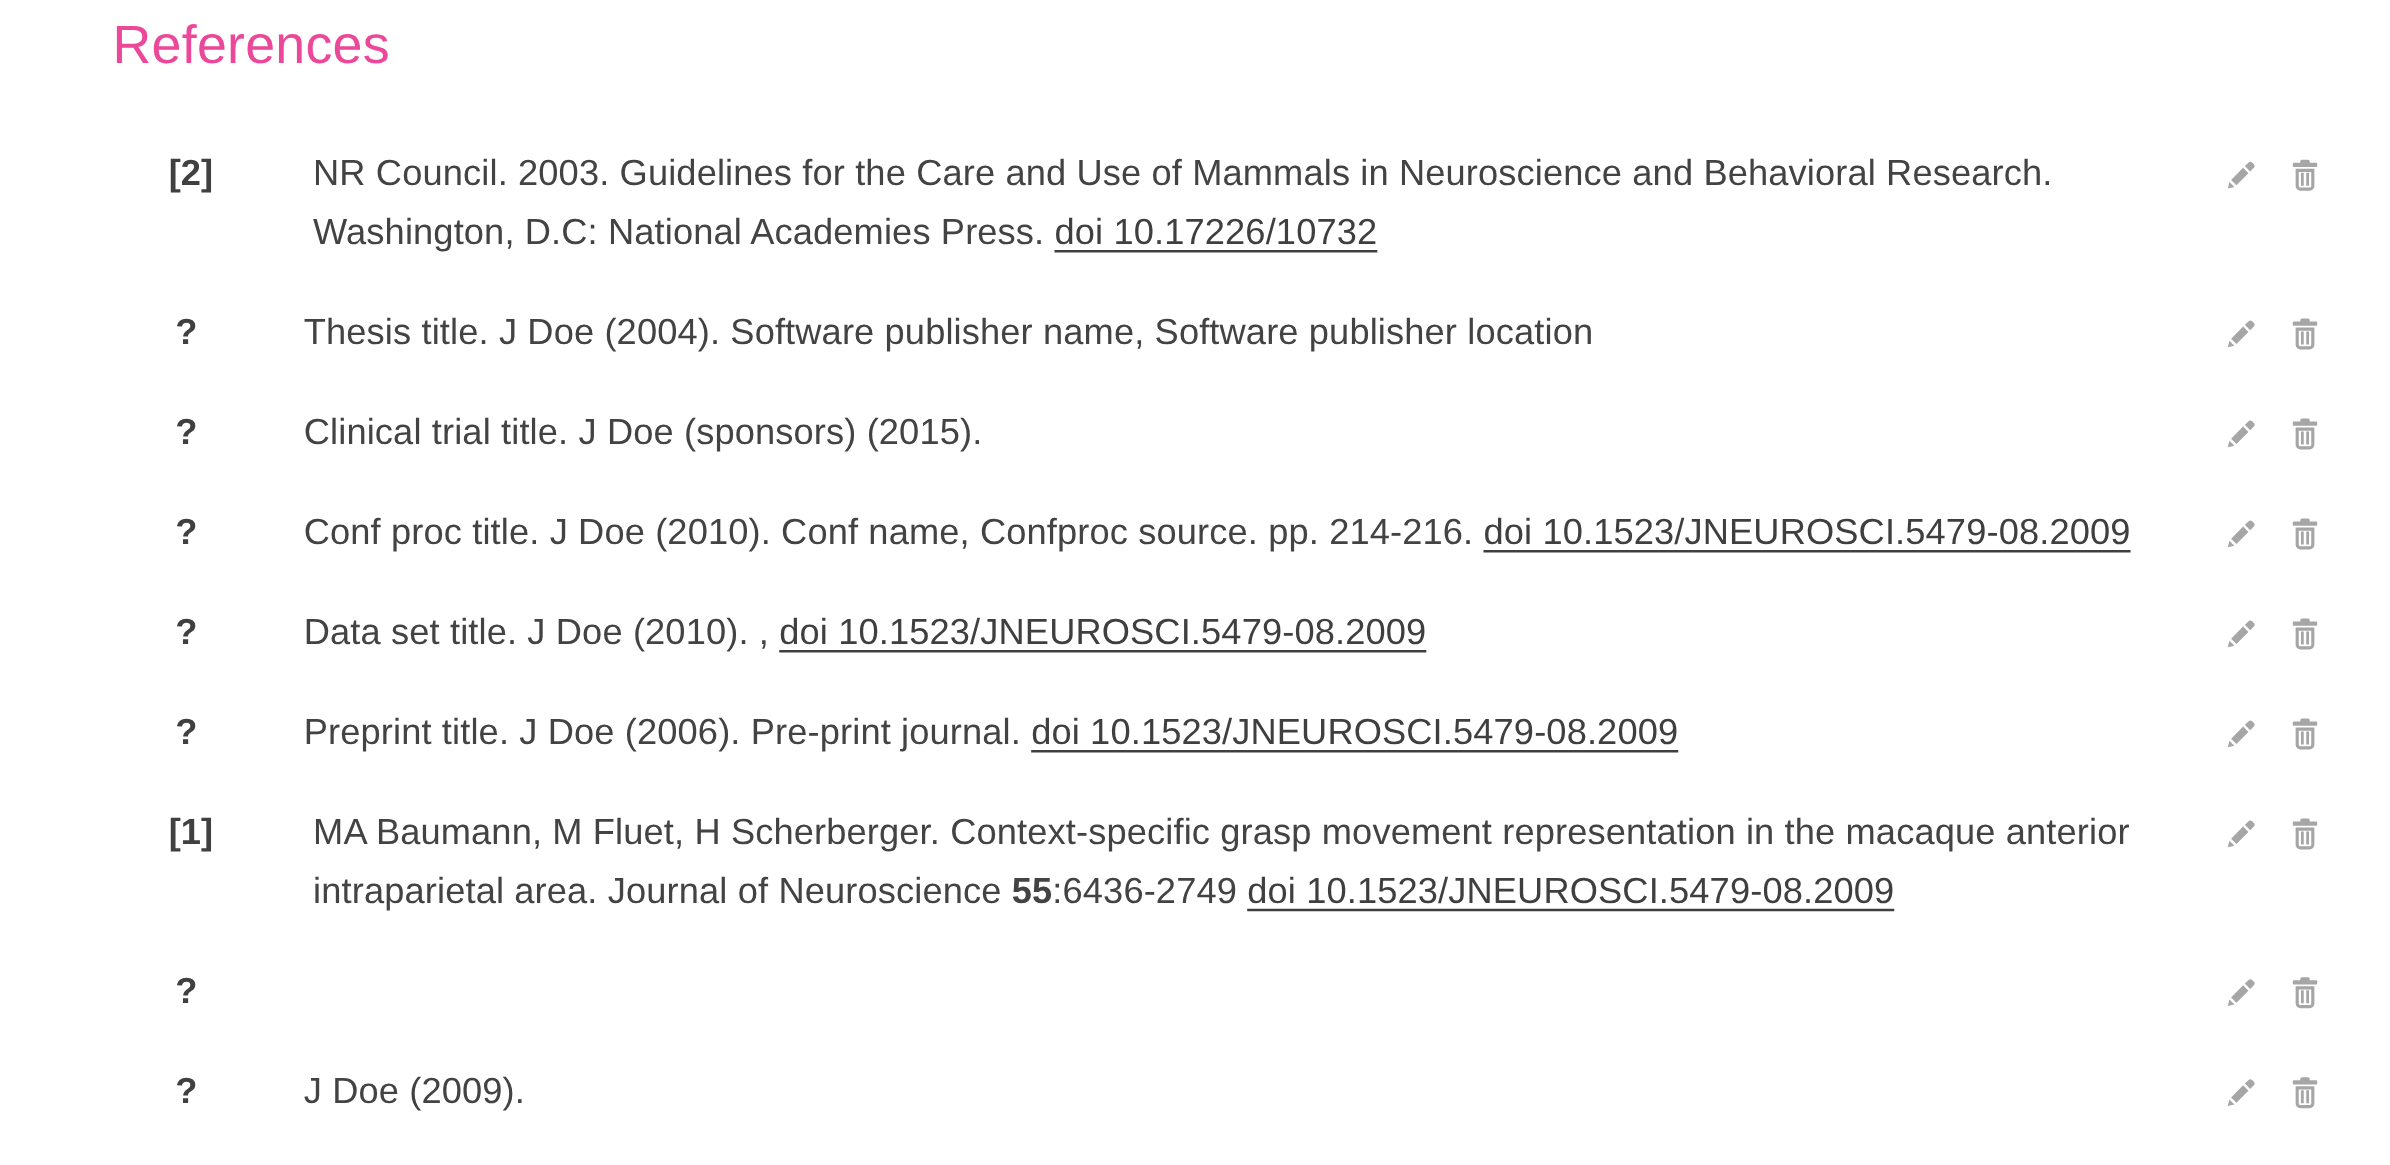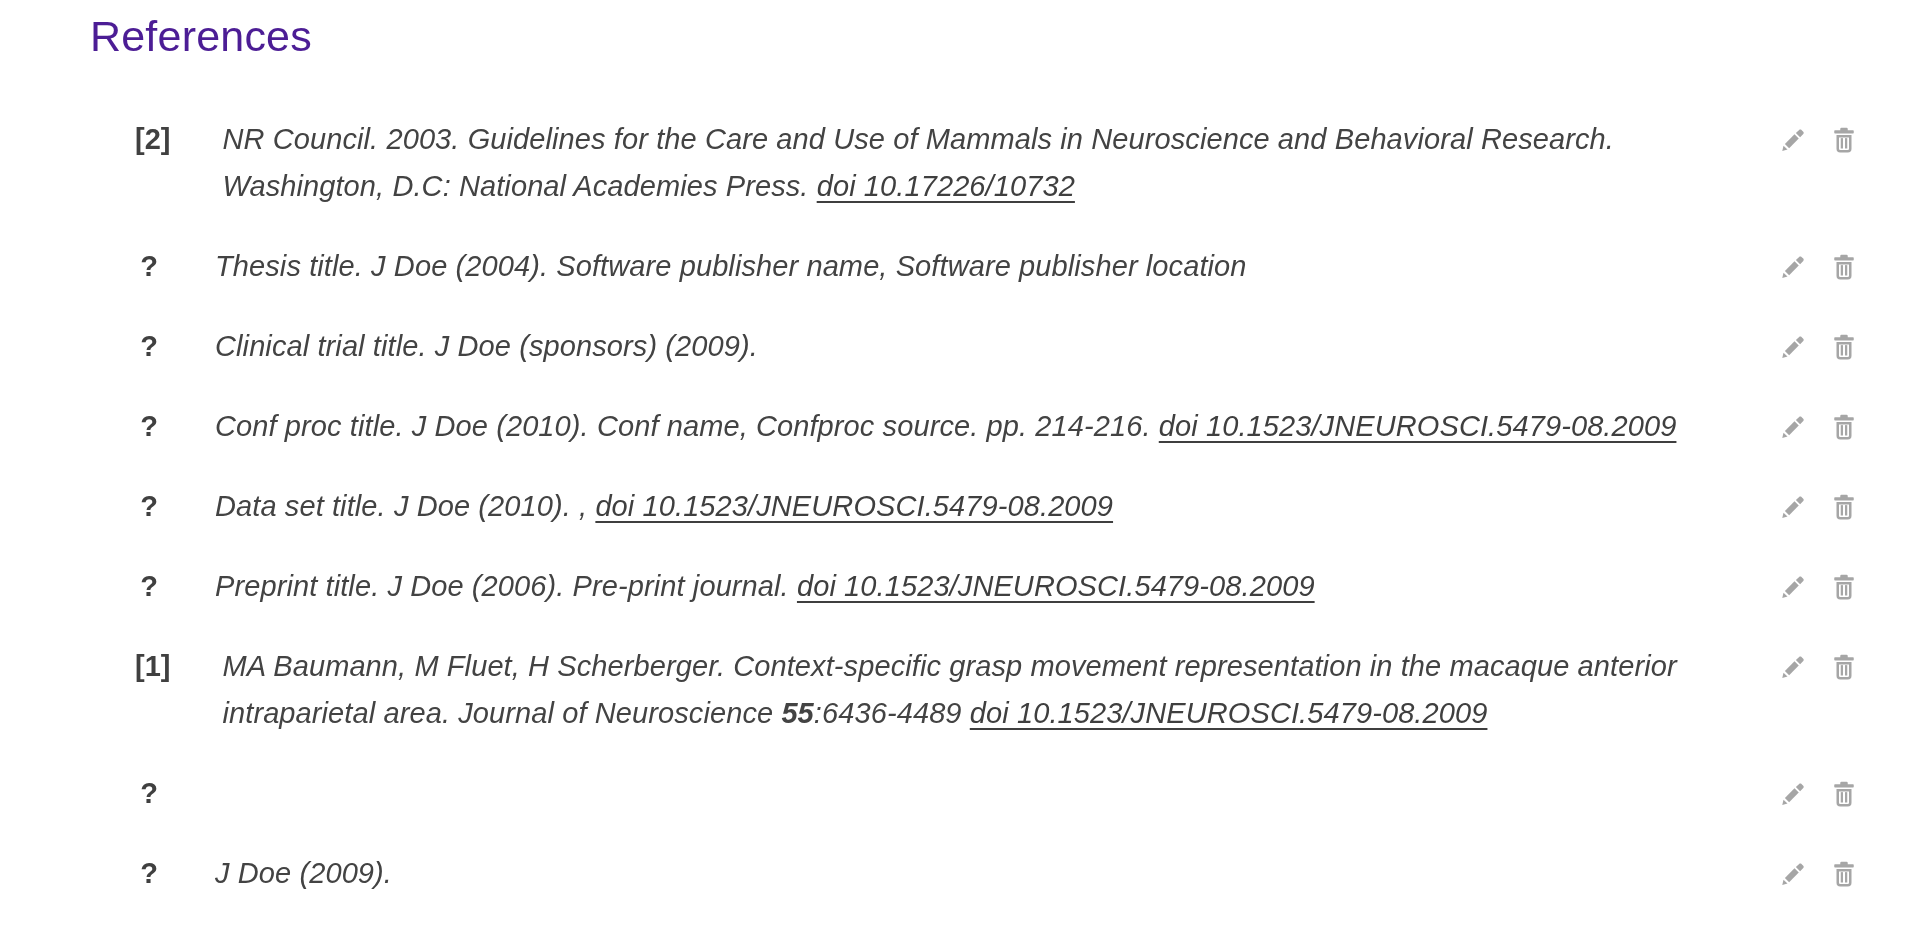--- a/index.html
+++ b/index.html
@@ -10,21 +10,21 @@
     color: #434343;
   }
   .page {
     width: 100%; height: 100%;
     padding: 12px 50px 0 90px;
   }
   h1.refs-title {
     font-size: 43px;
     font-weight: 500;
     line-height: 48px;
-    color: #4c1d95;
+    color: #ec4899;
     letter-spacing: 0.2px;
   }
   .ref-list {
     margin-top: 56px;
   }
   .ref-row {
     display: flex;
     align-items: flex-start;
     margin-bottom: 33px;
   }
@@ -33,27 +33,26 @@
     margin-left: 45px;
     text-align: center;
     font-size: 29px;
     line-height: 47px;
     font-weight: 700;
     color: #404040;
     white-space: nowrap;
   }
   .ref-text {
     flex: 1 1 auto;
-    margin-left: 52px;
+    margin-left: 80px;
     padding-right: 36px;
     font-size: 29px;
     line-height: 47px;
     color: #434343;
     letter-spacing: 0.1px;
-    font-style: italic;
   }
   .ref-text .seg-bold { font-weight: 700; }
   .ref-text a.doi-link {
     color: #3f3f3f;
     text-decoration: underline;
     text-underline-offset: 5px;
     text-decoration-thickness: 2px;
     cursor: pointer;
   }
   .ref-actions {
@@ -123,21 +122,21 @@
           <path d="M7 9 h10 v10 a2 2 0 0 1 -2 2 h-6 a2 2 0 0 1 -2 -2 Z" fill="none" stroke="#a6a6a6" stroke-width="2"></path>
           <line x1="10.3" y1="10.5" x2="10.3" y2="18.8" stroke="#a6a6a6" stroke-width="1.8"></line>
           <line x1="13.7" y1="10.5" x2="13.7" y2="18.8" stroke="#a6a6a6" stroke-width="1.8"></line>
         </svg>
       </button>
     </div>
   </div>
 
   <div class="ref-row">
     <div class="ref-marker">?</div>
-    <div class="ref-text"><span class="seg">Clinical trial title. J Doe (sponsors) (2009).</span></div>
+    <div class="ref-text"><span class="seg">Clinical trial title. J Doe (sponsors) (2015).</span></div>
     <div class="ref-actions">
       <button class="icon-btn" title="Edit reference">
         <svg viewBox="0 0 24 24" aria-hidden="true">
           <path fill="#a6a6a6" d="M4.4 16.5 3.4 20.7 7.6 19.6 Z"></path>
           <path fill="#a6a6a6" d="M5.5 15.2 8.9 18.6 16.6 10.8 13.2 7.4 Z"></path>
           <path fill="#a6a6a6" d="M14.3 6.3 17.7 9.7 20.2 7.2 c.5-.5.5-1.4 0-1.9 L18.8 3.9 c-.5-.5-1.4-.5-1.9 0 Z"></path>
         </svg>
       </button>
       <button class="icon-btn" title="Delete reference">
         <svg viewBox="0 0 24 24" aria-hidden="true">
@@ -215,21 +214,21 @@
           <path d="M7 9 h10 v10 a2 2 0 0 1 -2 2 h-6 a2 2 0 0 1 -2 -2 Z" fill="none" stroke="#a6a6a6" stroke-width="2"></path>
           <line x1="10.3" y1="10.5" x2="10.3" y2="18.8" stroke="#a6a6a6" stroke-width="1.8"></line>
           <line x1="13.7" y1="10.5" x2="13.7" y2="18.8" stroke="#a6a6a6" stroke-width="1.8"></line>
         </svg>
       </button>
     </div>
   </div>
 
   <div class="ref-row">
     <div class="ref-marker">[1]</div>
-    <div class="ref-text"><span class="seg">MA Baumann, M Fluet, H Scherberger. Context-specific grasp movement representation in the macaque anterior intraparietal area. Journal of Neuroscience </span><span class="seg-bold">55</span><span class="seg">:6436-4489 </span><a class="doi-link" href="#">doi 10.1523/JNEUROSCI.5479-08.2009</a></div>
+    <div class="ref-text"><span class="seg">MA Baumann, M Fluet, H Scherberger. Context-specific grasp movement representation in the macaque anterior intraparietal area. Journal of Neuroscience </span><span class="seg-bold">55</span><span class="seg">:6436-2749 </span><a class="doi-link" href="#">doi 10.1523/JNEUROSCI.5479-08.2009</a></div>
     <div class="ref-actions">
       <button class="icon-btn" title="Edit reference">
         <svg viewBox="0 0 24 24" aria-hidden="true">
           <path fill="#a6a6a6" d="M4.4 16.5 3.4 20.7 7.6 19.6 Z"></path>
           <path fill="#a6a6a6" d="M5.5 15.2 8.9 18.6 16.6 10.8 13.2 7.4 Z"></path>
           <path fill="#a6a6a6" d="M14.3 6.3 17.7 9.7 20.2 7.2 c.5-.5.5-1.4 0-1.9 L18.8 3.9 c-.5-.5-1.4-.5-1.9 0 Z"></path>
         </svg>
       </button>
       <button class="icon-btn" title="Delete reference">
         <svg viewBox="0 0 24 24" aria-hidden="true">

